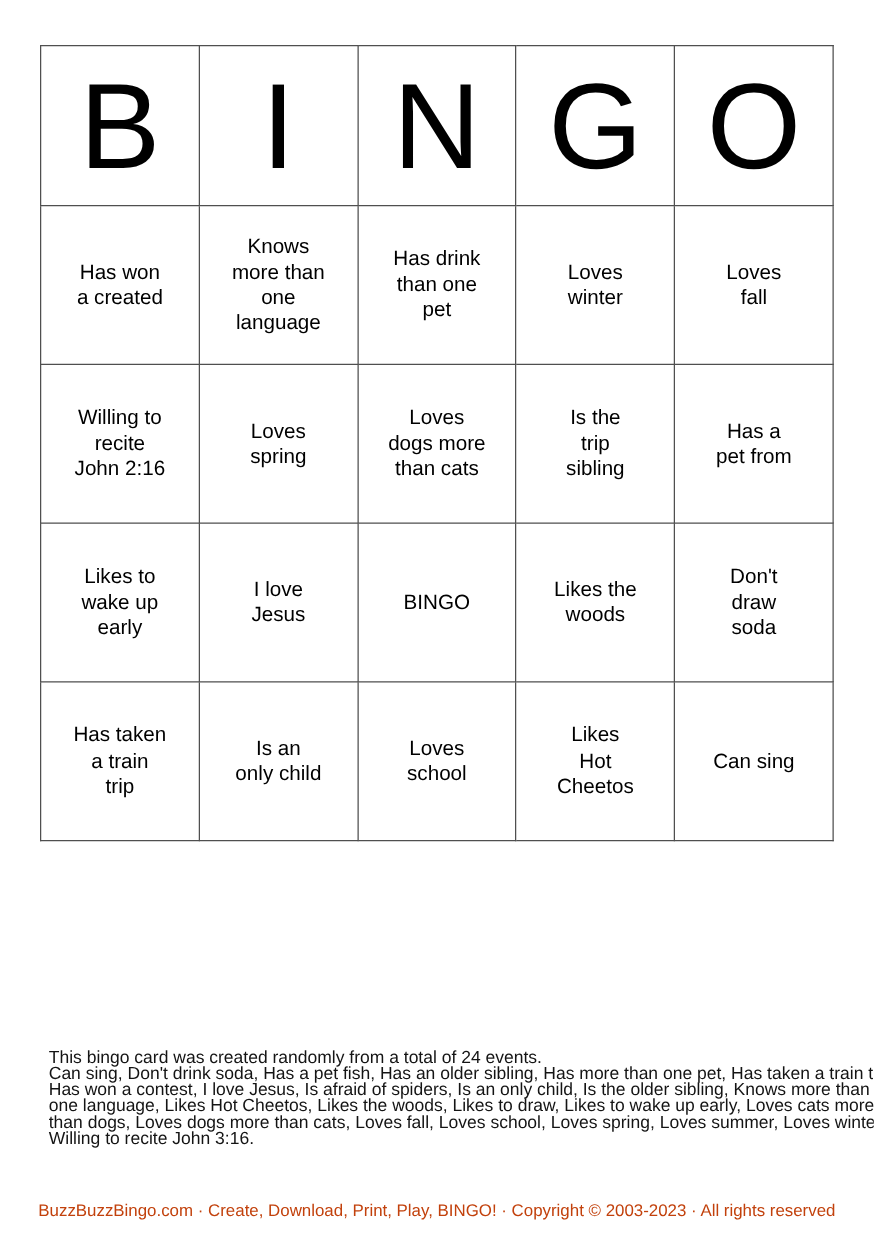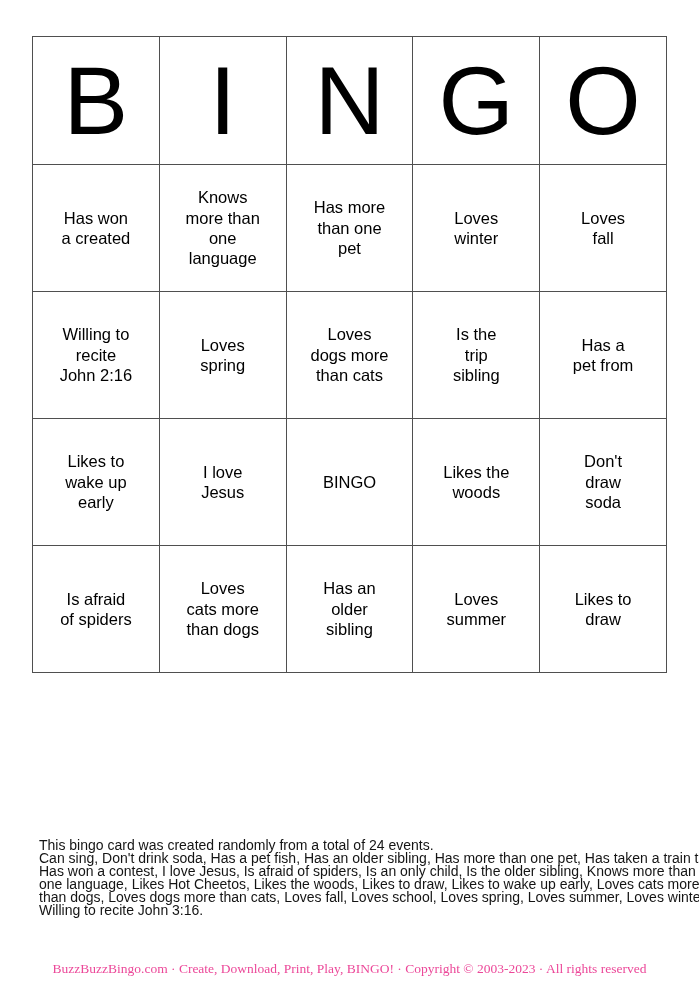--- a/index.html
+++ b/index.html
@@ -56,22 +56,21 @@
     color: #141414;
     margin-left: 29px;
   }
   .site-footer {
     position: absolute;
     left: 0;
     top: 961px;
     width: 699px;
     text-align: center;
     font-size: 13.5px;
-    color: #ec4899;
-    font-family: Liberation Serif, serif;
+    color: #c2410c;
   }
 </style>
 </head>
 <body>
 
 <table class="bingo-table">
   <thead>
     <tr>
       <th>B</th>
       <th>I</th>
@@ -81,21 +80,21 @@
     </tr>
   </thead>
   <tbody>
     <tr>
       <td>Has won
 a created</td>
       <td>Knows
 more than
 one
 language</td>
-      <td>Has more
+      <td>Has drink
 than one
 pet</td>
       <td>Loves
 winter</td>
       <td>Loves
 fall</td>
     </tr>
     <tr>
       <td>Willing to
 recite
@@ -118,32 +117,31 @@
       <td>I love
 Jesus</td>
       <td>BINGO</td>
       <td>Likes the
 woods</td>
       <td>Don't
 draw
 soda</td>
     </tr>
     <tr>
-      <td>Is afraid
-of spiders</td>
+      <td>Has taken
+a train
+trip</td>
+      <td>Is an
+only child</td>
       <td>Loves
-cats more
-than dogs</td>
-      <td>Has an
-older
-sibling</td>
-      <td>Loves
-summer</td>
-      <td>Likes to
-draw</td>
+school</td>
+      <td>Likes
+Hot
+Cheetos</td>
+      <td>Can sing</td>
     </tr>
   </tbody>
 </table>
 
 <div class="footnote">
   <div>This bingo card was created randomly from a total of 24 events.</div>
   <div>Can sing, Don't drink soda, Has a pet fish, Has an older sibling, Has more than one pet, Has taken a train trip, Has won a contest, I love Jesus, Is afraid of spiders, Is an only child, Is the older sibling, Knows more than one language, Likes Hot Cheetos, Likes the woods, Likes to draw, Likes to wake up early, Loves cats more than dogs, Loves dogs more than cats, Loves fall, Loves school, Loves spring, Loves summer, Loves winter, Willing to recite John 3:16.</div>
 </div>
 
 <div class="site-footer">BuzzBuzzBingo.com · Create, Download, Print, Play, BINGO! · Copyright © 2003-2023 · All rights reserved</div>

